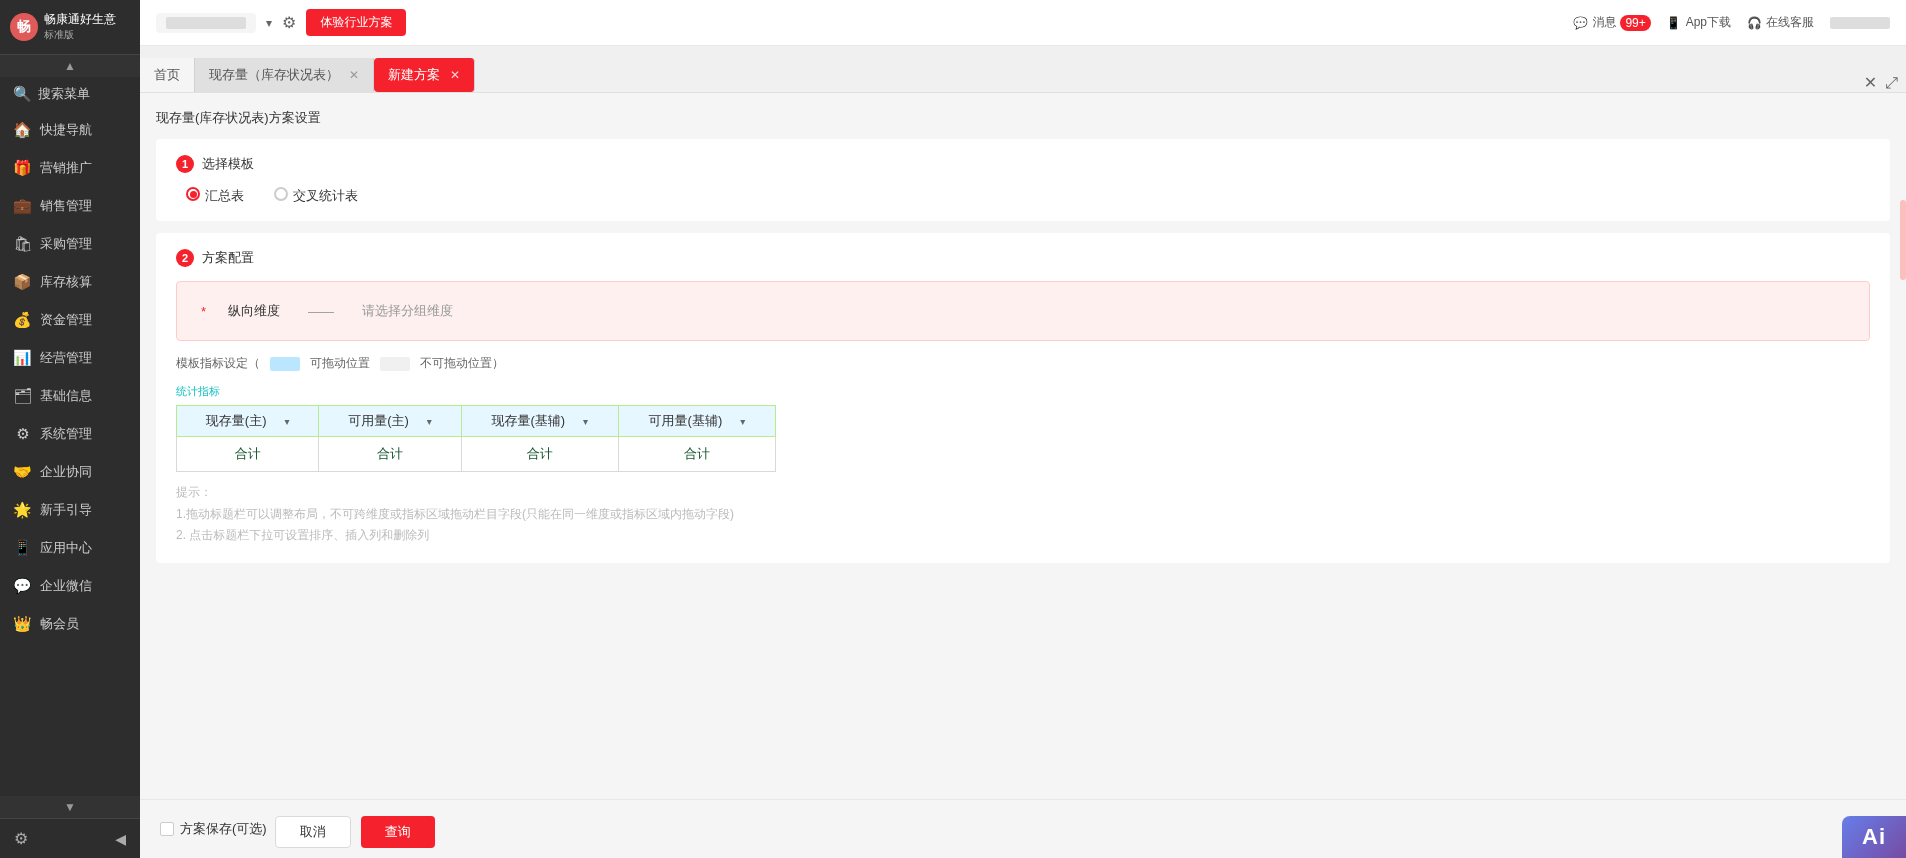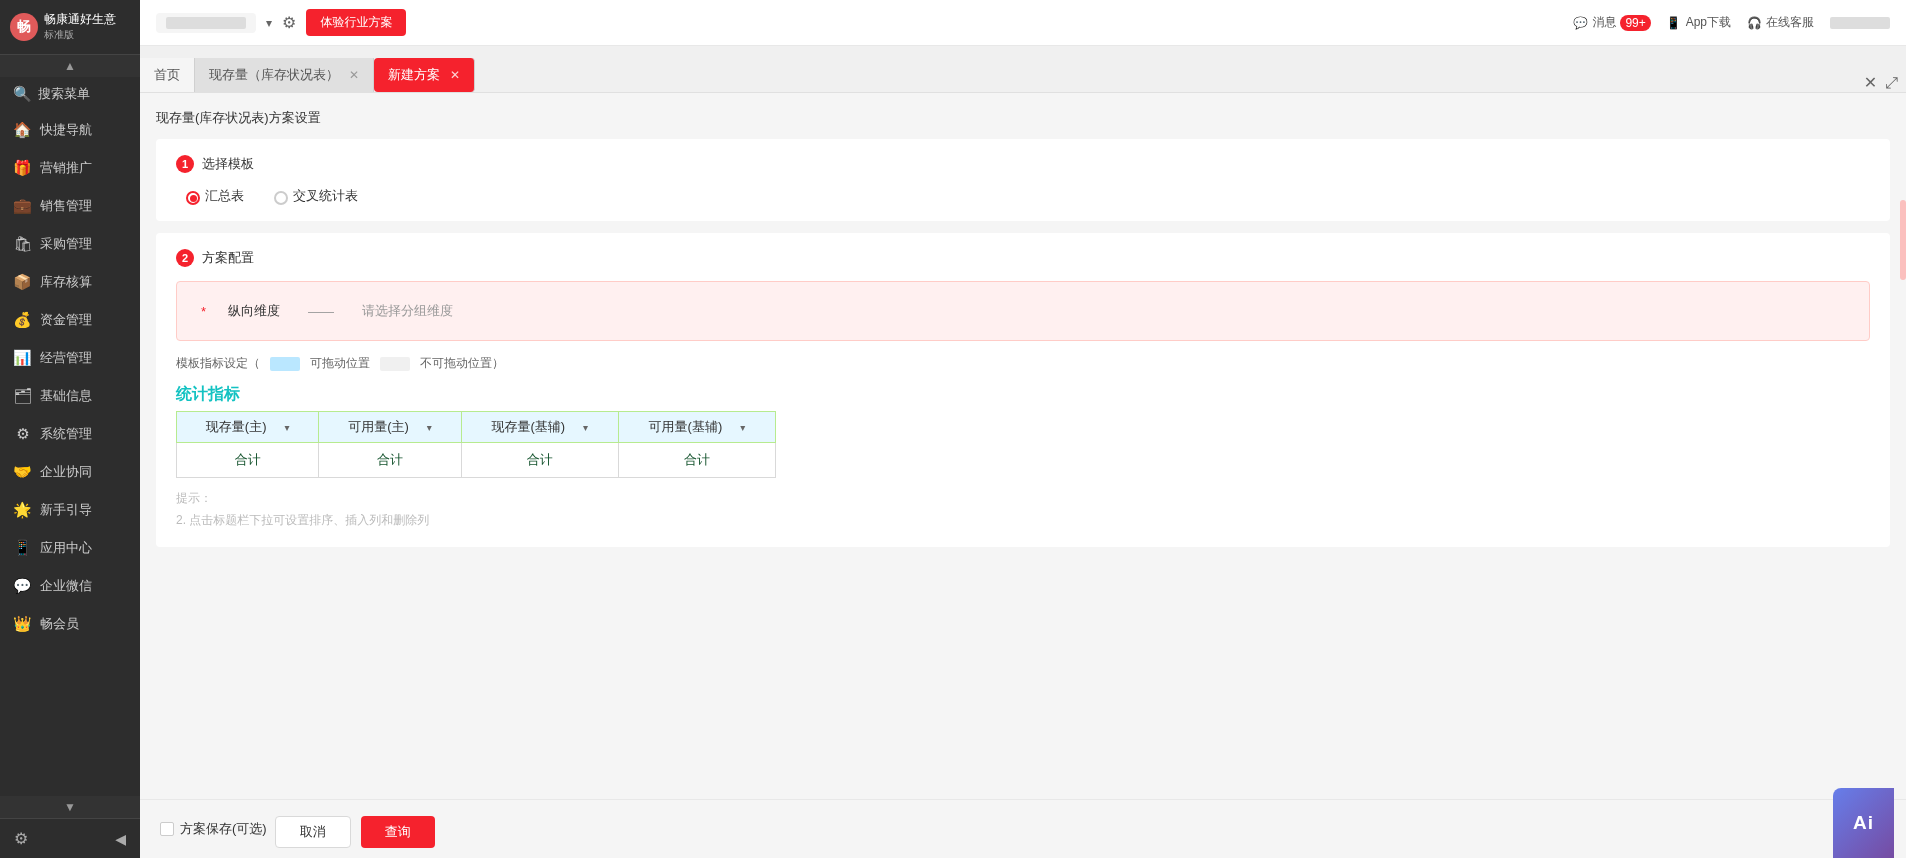--- a/index.html
+++ b/index.html
@@ -163,21 +163,21 @@
       font-size: 11px; font-weight: bold;
       display: flex; align-items: center; justify-content: center;
     }
     .section-title { font-size: 13px; font-weight: 500; color: #333; }
 
     
     .radio-group {
       display: flex; align-items: center; gap: 20px;
     }
     .radio-item {
-      display: flex; align-items: flex-end; gap: 5px; cursor: pointer; font-size: 13px; color: #333; padding-left: 10px;
+      display: flex; align-items: flex-start; gap: 5px; cursor: pointer; font-size: 13px; color: #333; padding-left: 10px;
     }
     .radio-circle {
       width: 14px; height: 14px; border-radius: 50%;
       border: 2px solid #ccc;
       display: flex; align-items: center; justify-content: center;
     }
     .radio-circle.checked {
       border-color: #f5222d;
     }
     .radio-circle.checked::after {
@@ -212,21 +212,21 @@
     }
     .indicator-draggable {
       width: 30px; height: 14px; background: #bae7ff; border-radius: 2px;
     }
     .indicator-not-draggable {
       width: 30px; height: 14px; background: #f0f0f0; border-radius: 2px;
     }
 
     
     .stats-section-title {
-      color: #13c2c2; font-size: 16px; margin-bottom: 6px; font-weight: 700;
+      color: #13c2c2; font-size: 11px; margin-bottom: 6px; font-weight: 400;
     }
 
     .stats-table {
       border-collapse: collapse;
       min-width: 600px;
     }
     .stats-table th {
       background: #e6f7ff;
       border: 1px solid #b7eb8f;
       padding: 6px 20px;
@@ -292,24 +292,24 @@
     .right-edge-scroll {
       position: fixed; right: 0; top: 200px;
       width: 6px; height: 80px;
       background: #ff9c99; border-radius: 3px;
       opacity: 0.6;
     }
 
     
     .ai-badge {
       position: fixed;
-      bottom: 0; right: 12px;
+      bottom: 0; right: 0;
       background: linear-gradient(135deg, #667eea, #764ba2);
-      color: white; font-size: 19px; font-weight: bold;
-      padding: 24px 20px;
+      color: white; font-size: 22px; font-weight: bold;
+      padding: 8px 20px;
       border-radius: 8px 0 0 0;
       letter-spacing: 1px;
     }
 
     .topbar-user-area {
       display: flex; align-items: center; gap: 4px;
     }
     .user-name-placeholder {
       width: 60px; height: 12px; background: #ddd; border-radius: 2px;
     }
@@ -530,20 +530,21 @@
             <td>合计</td>
             <td>合计</td>
             <td>合计</td>
             <td>合计</td>
           </tr>
         </tbody>
       </table>
 
       <div class="tips-box">
         <div>提示：</div>
+        <div>1.拖动标题栏可以调整布局，不可跨维度或指标区域拖动栏目字段(只能在同一维度或指标区域内拖动字段)</div>
         <div>2. 点击标题栏下拉可设置排序、插入列和删除列</div>
       </div>
     </div>
 
   </div>
 
   <div class="footer-area">
     <div class="save-checkbox-row">
       <span class="checkbox-box"></span>
       <span>方案保存(可选)</span>

